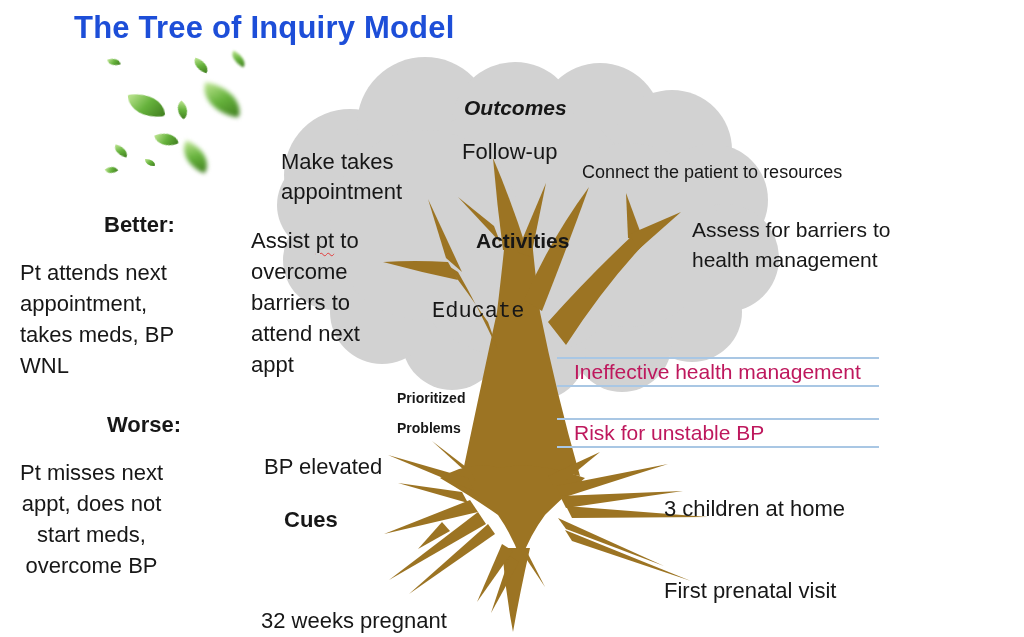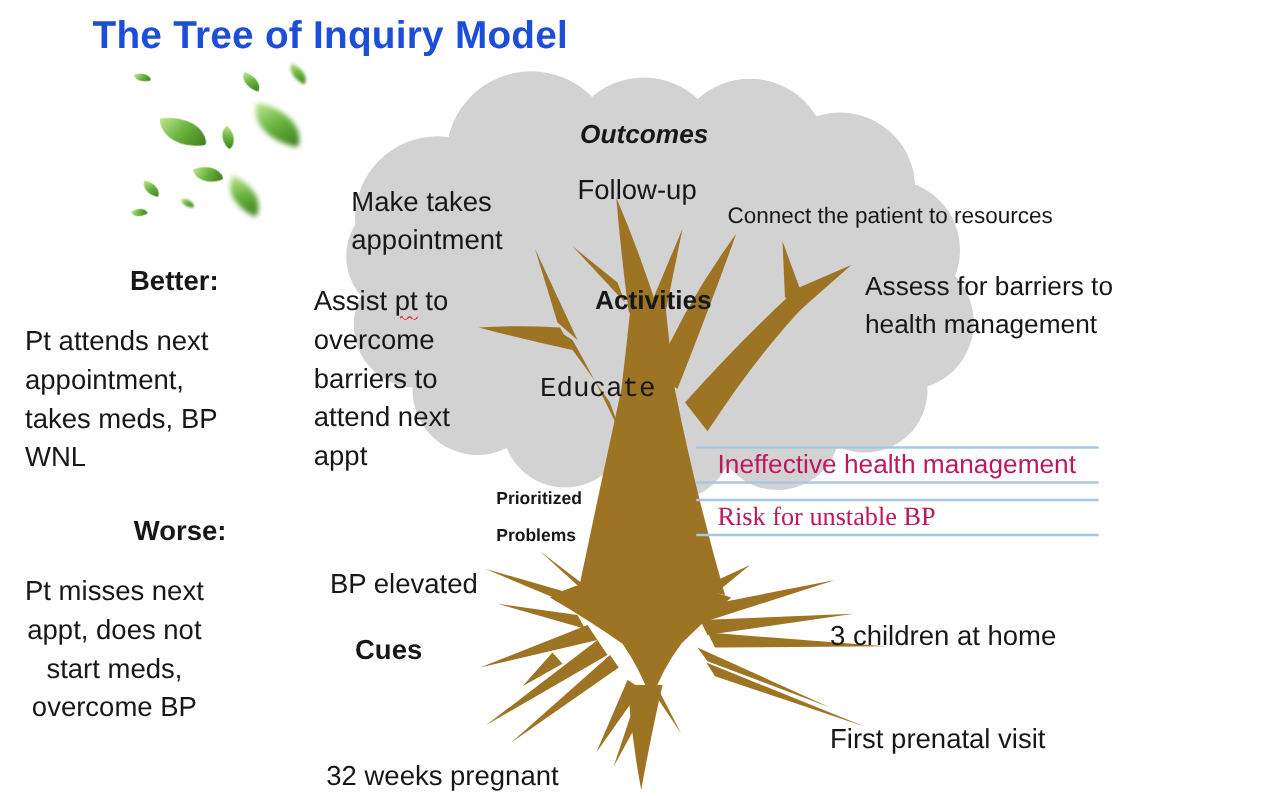--- a/index.html
+++ b/index.html
@@ -154,21 +154,21 @@
   </div>
   <div class="lbl" style="left:432px;top:296px;font-family:Liberation Mono, monospace;">Educate</div>
 
   <div class="lbl b" style="left:397px;top:359px;font-size:14px;line-height:30px;margin-top:24px;">
     <div>Prioritized</div>
     <div>Problems</div>
   </div>
   <div class="ruled" style="top:357px;height:26px;">
     <div class="ruled-text">Ineffective health management</div>
   </div>
-  <div class="ruled" style="top:399px;height:26px;font-family:Liberation Serif, serif;">
+  <div class="ruled" style="top:418px;height:26px;">
     <div class="ruled-text">Risk for unstable BP</div>
   </div>
 
   <div class="lbl" style="left:264px;top:451px;">BP elevated</div>
   <div class="lbl b" style="left:284px;top:504px;">Cues</div>
   <div class="lbl" style="left:664px;top:493px;">3 children at home</div>
   <div class="lbl" style="left:664px;top:575px;">First prenatal visit</div>
   <div class="lbl" style="left:261px;top:594px;margin-top:11px;">32 weeks pregnant</div>
 
 </div>

